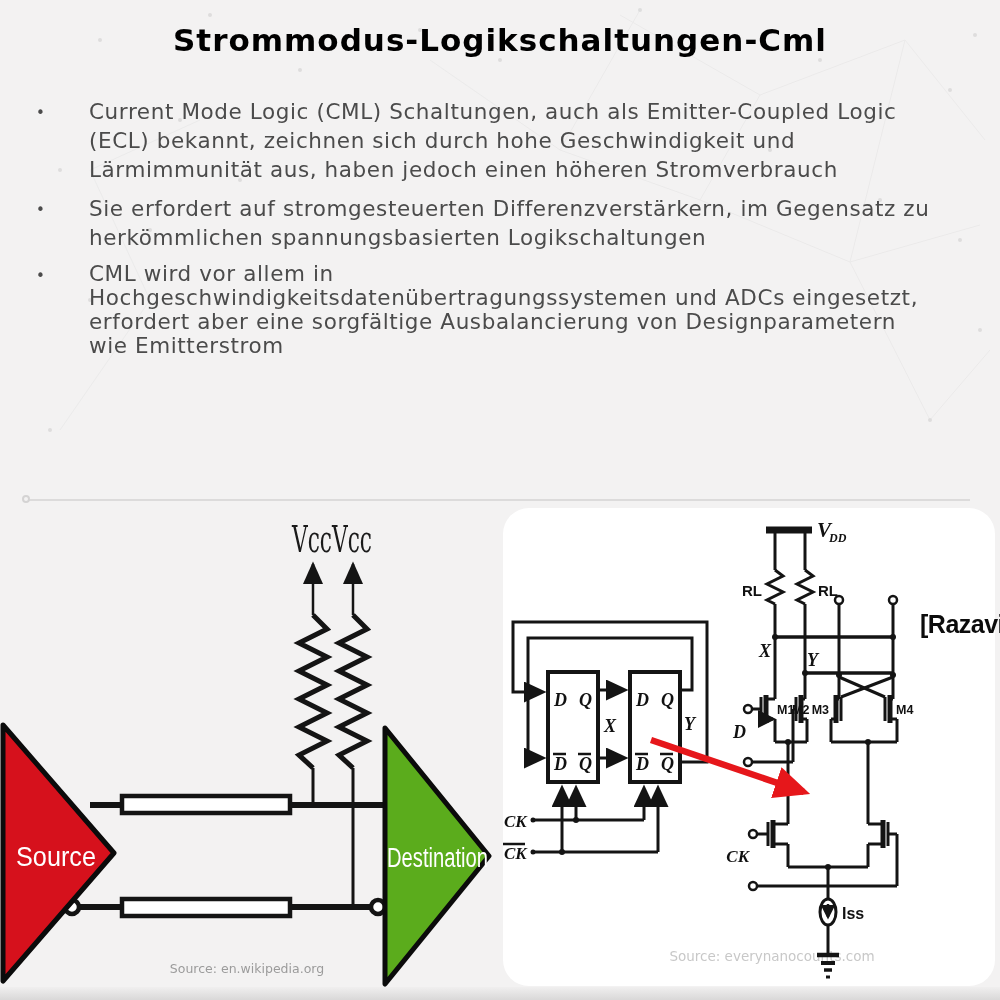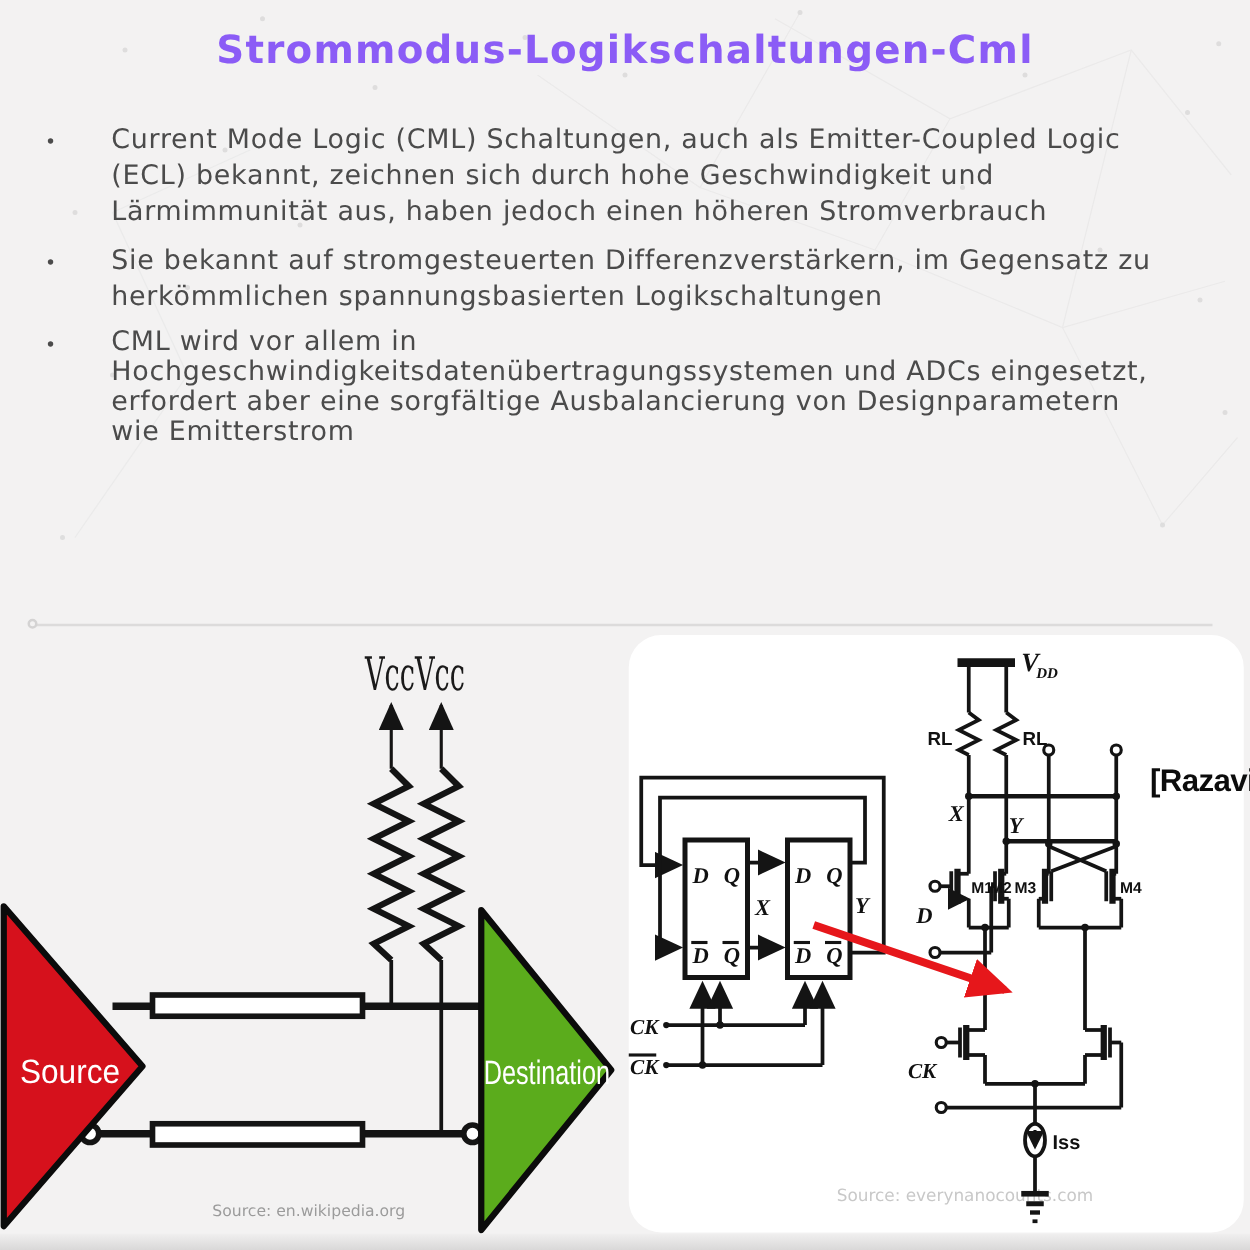--- a/index.html
+++ b/index.html
@@ -1,20 +1,20 @@
 <!DOCTYPE html>
 <html><head>
 <meta charset="utf-8">
 <style>
   html,body{margin:0;padding:0;background:#f3f2f2;}
   .stage{position:relative;width:1000px;height:1000px;overflow:hidden;
          background:#f3f2f2;font-family:"DejaVu Sans",sans-serif;}
   .texture{position:absolute;left:0;top:0;pointer-events:none;}
   .title{position:absolute;left:0;top:22px;width:1000px;margin:0;text-align:center;
-         font-size:31px;font-weight:700;letter-spacing:1px;color:#8b5cf6;}
+         font-size:31px;font-weight:700;letter-spacing:1px;color:#000000;}
   .bullets{position:absolute;left:36px;top:97px;width:916px;color:#4b4b4b;}
   .bullet{display:flex;margin-bottom:10px;font-size:21.5px;line-height:29px;letter-spacing:0.6px;}
   .bullet:nth-of-type(3){line-height:24px;}
   .bdot{flex:0 0 17px;font-size:15px;padding-top:2px;}
   .btext{white-space:pre-line;margin-left:36px;}
   .divider{position:absolute;left:25px;top:499px;width:945px;height:2px;background:#dcdbdb;}
   .divider-dot{position:absolute;left:22px;top:495px;width:8px;height:8px;border-radius:50%;
                border:2px solid #d4d3d3;background:#f3f2f2;box-sizing:border-box;}
   .diagram{position:absolute;}
   .bottom-edge{position:absolute;left:0;bottom:0;width:1000px;height:13px;
@@ -85,21 +85,21 @@
 
   <div class="bullets">
     <div class="bullet">
       <span class="bdot">•</span>
       <span class="btext">Current Mode Logic (CML) Schaltungen, auch als Emitter-Coupled Logic
 (ECL) bekannt, zeichnen sich durch hohe Geschwindigkeit und
 Lärmimmunität aus, haben jedoch einen höheren Stromverbrauch</span>
     </div>
     <div class="bullet">
       <span class="bdot">•</span>
-      <span class="btext">Sie bekannt auf stromgesteuerten Differenzverstärkern, im Gegensatz zu
+      <span class="btext">Sie erfordert auf stromgesteuerten Differenzverstärkern, im Gegensatz zu
 herkömmlichen spannungsbasierten Logikschaltungen</span>
     </div>
     <div class="bullet">
       <span class="bdot">•</span>
       <span class="btext">CML wird vor allem in
 Hochgeschwindigkeitsdatenübertragungssystemen und ADCs eingesetzt,
 erfordert aber eine sorgfältige Ausbalancierung von Designparametern
 wie Emitterstrom</span>
     </div>
   </div>

